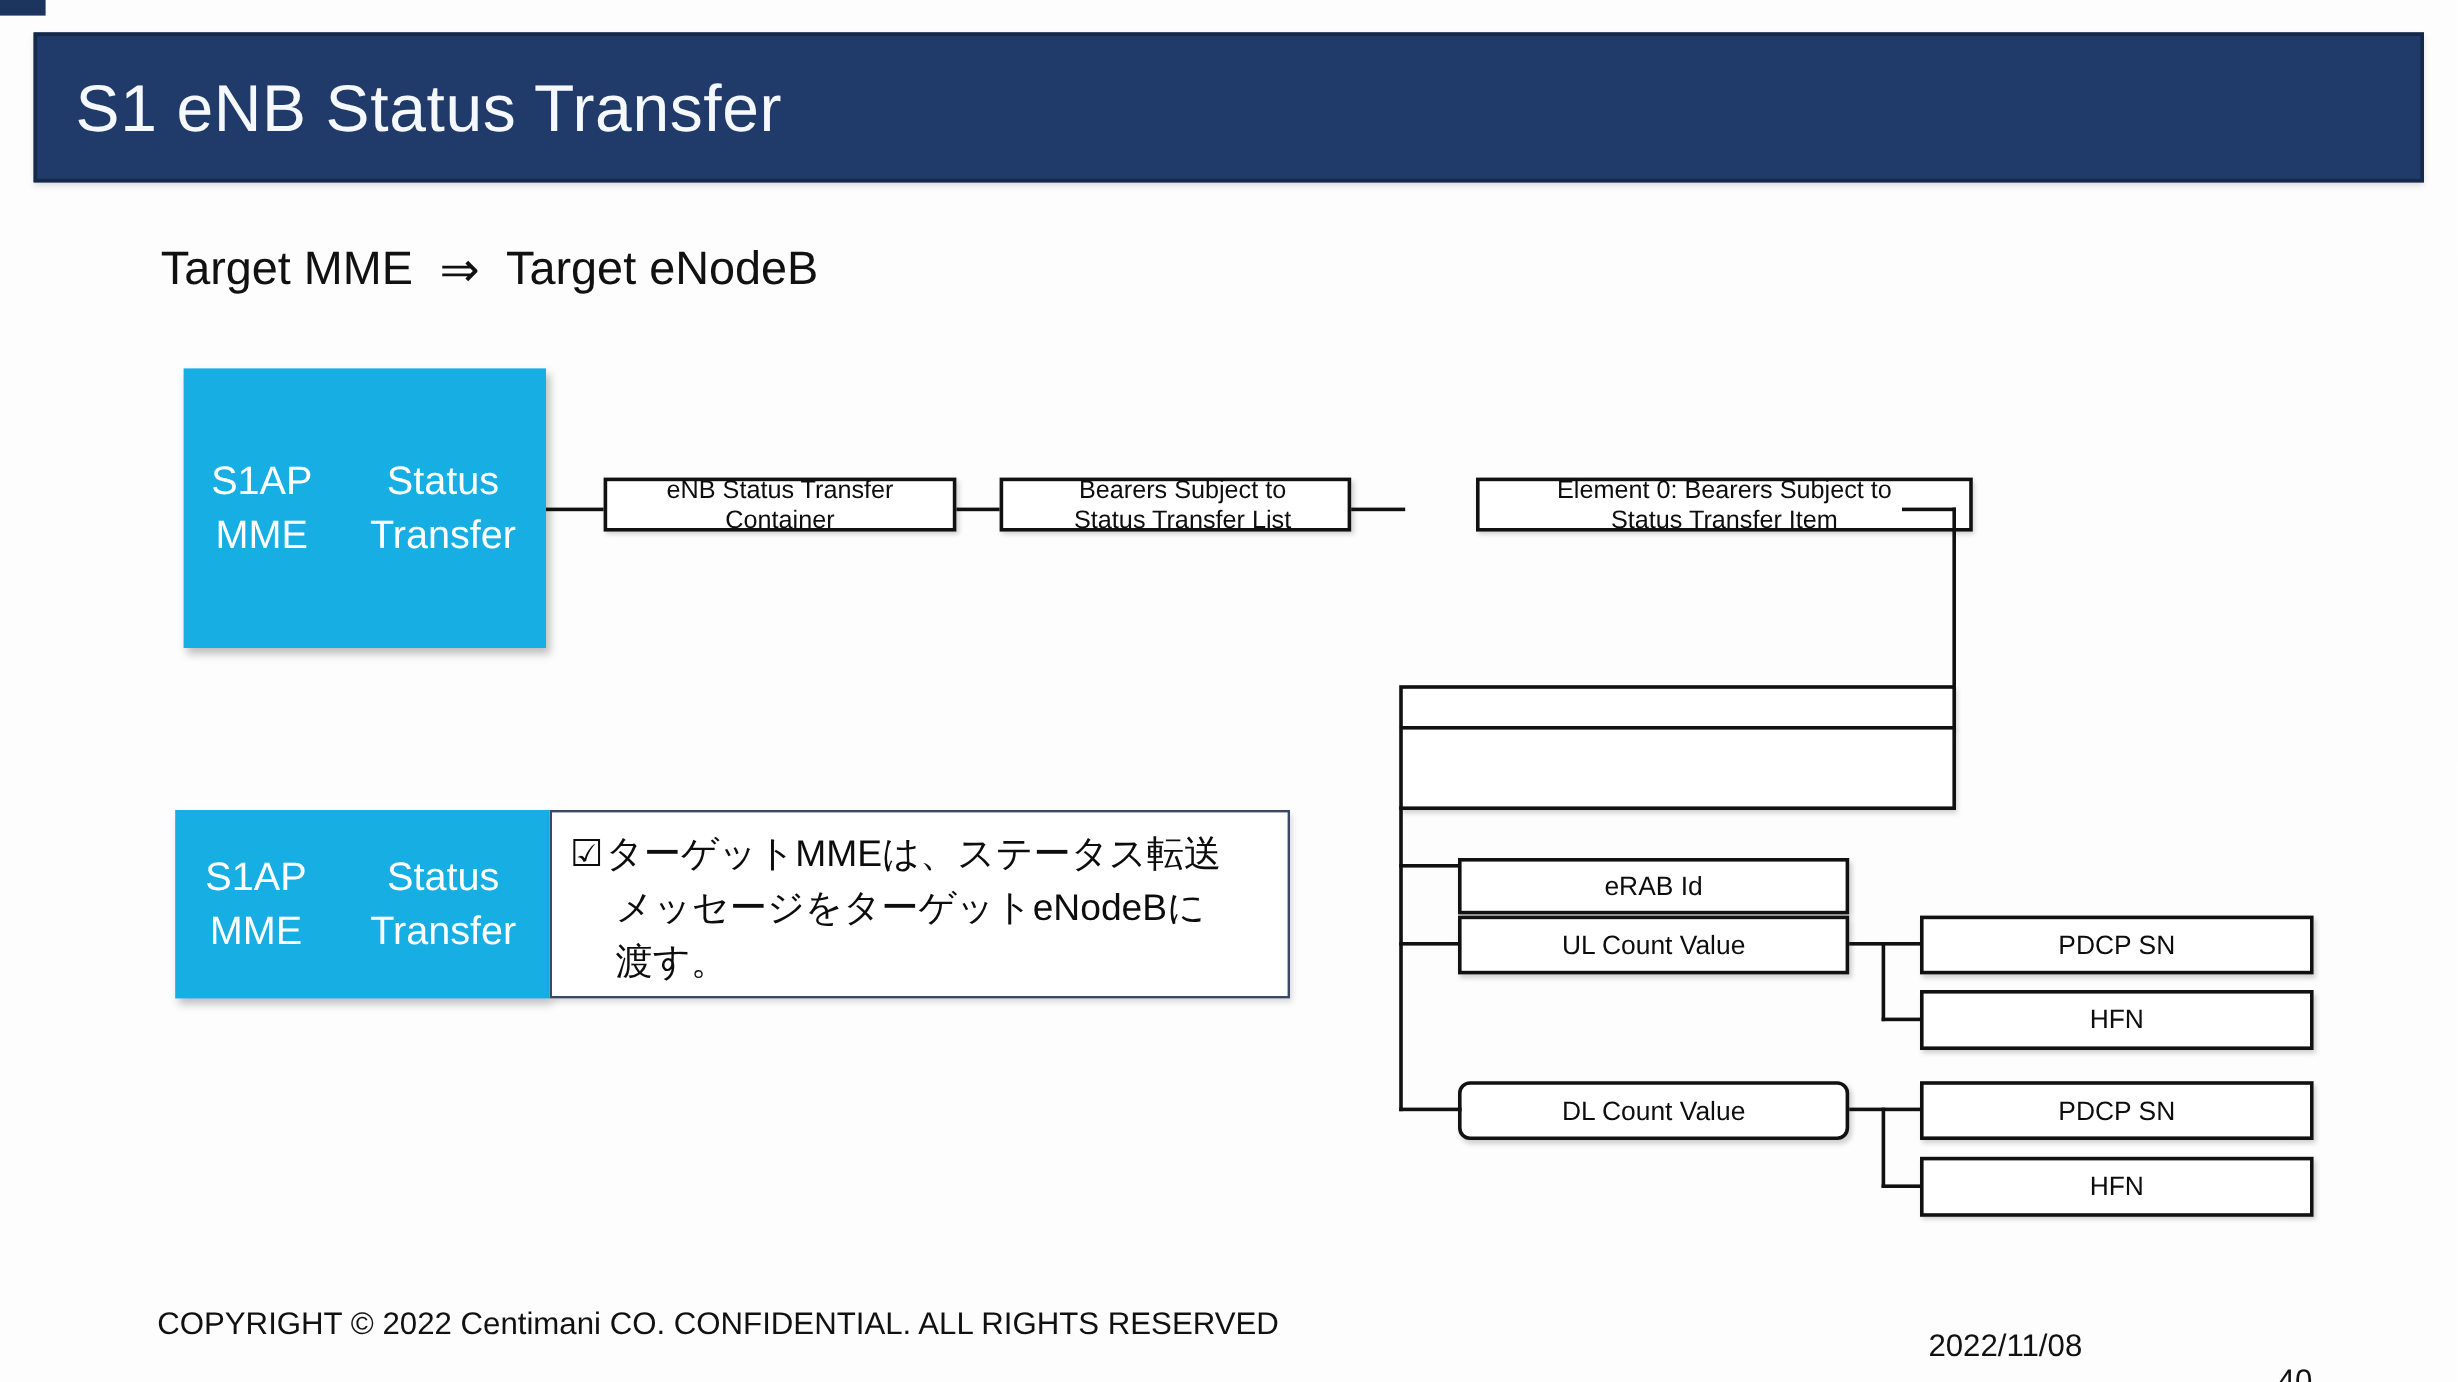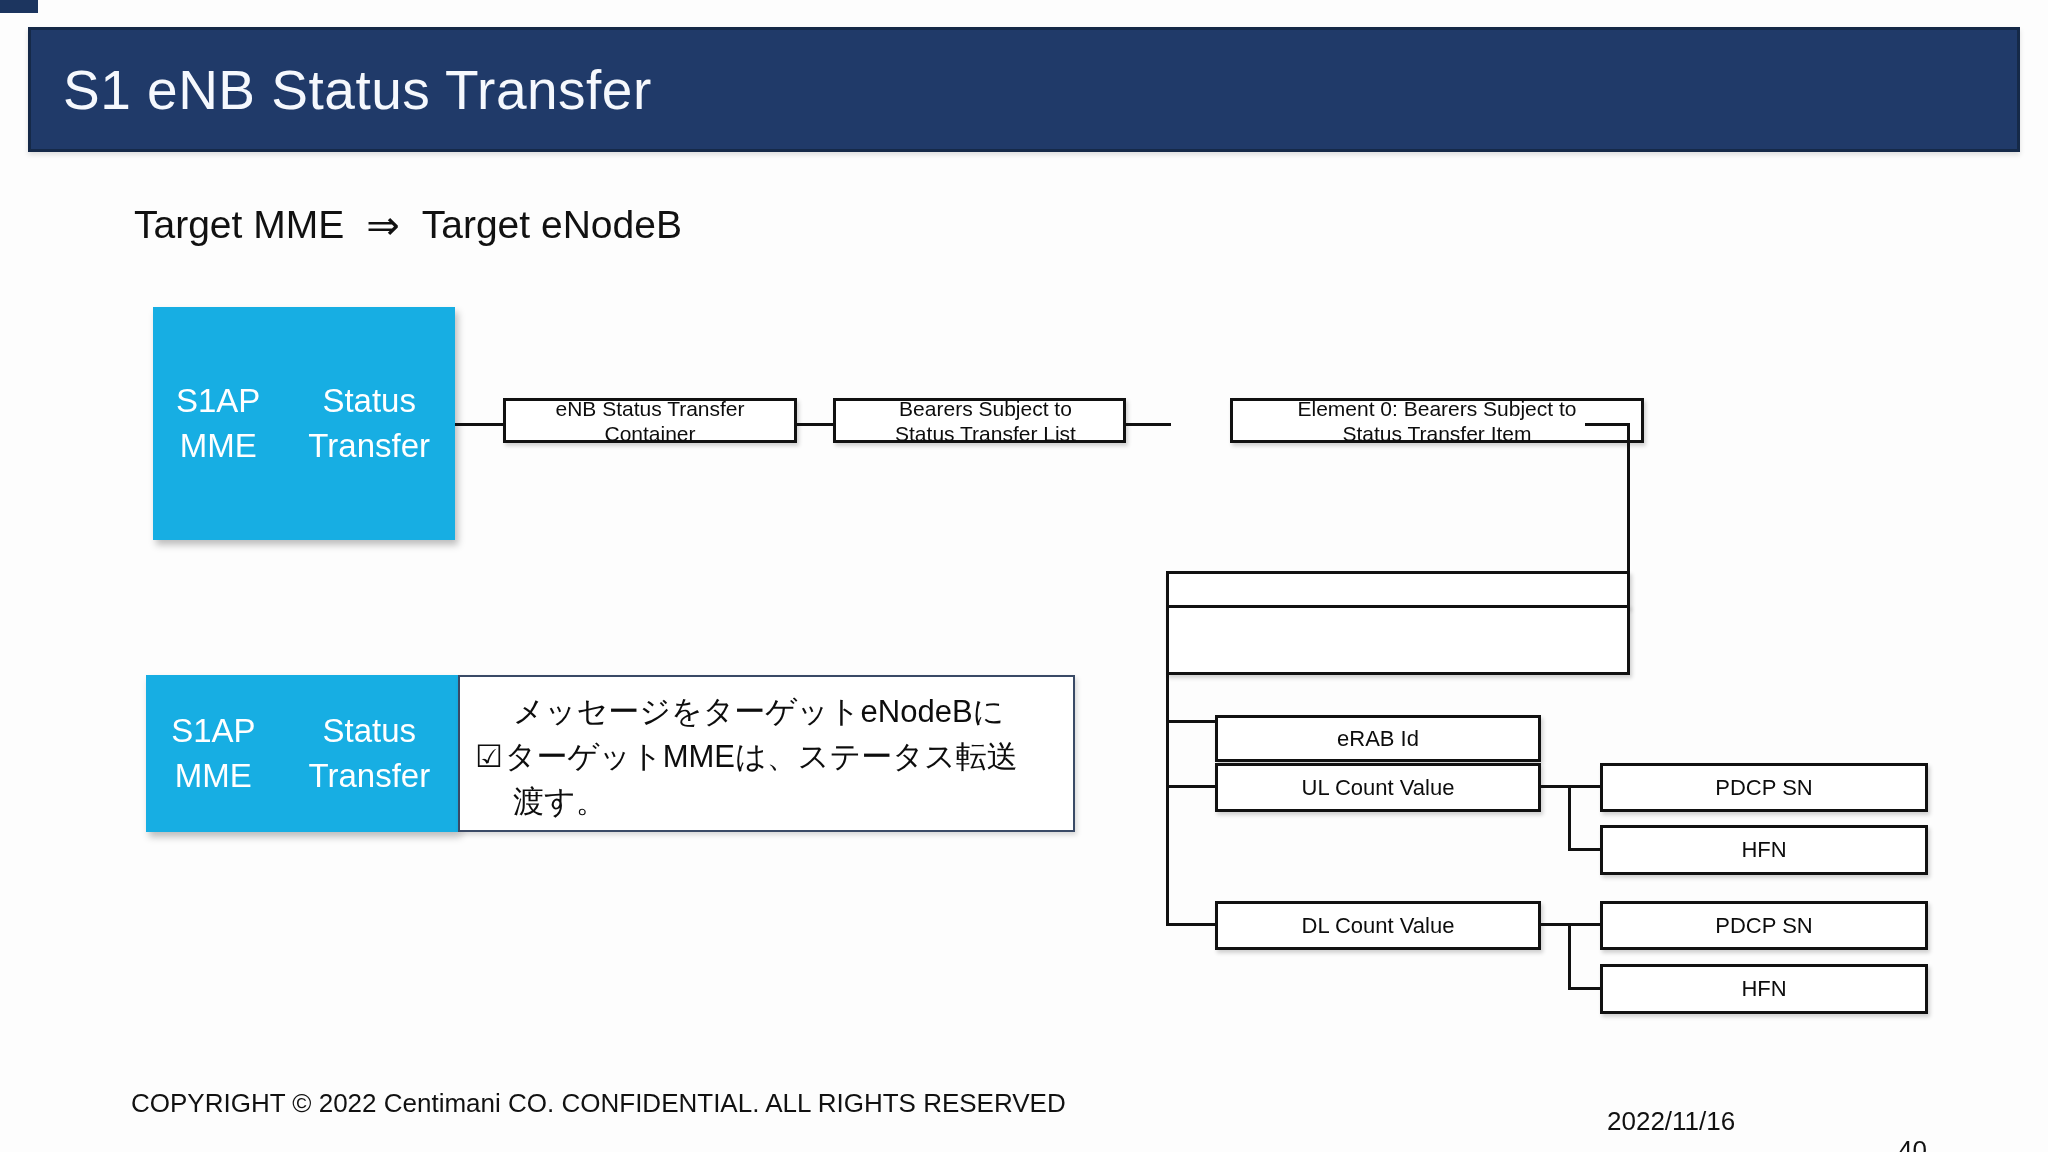--- a/index.html
+++ b/index.html
@@ -51,21 +51,21 @@
   .chain.a{left:503px;width:294px;}
   .chain.b{left:833px;width:293px;padding-left:12px;}
   .chain.c{left:1230px;width:414px;text-align:center;}
 
   .empty-d{left:1166px;top:571px;width:464px;height:37px;}
   .empty-e{left:1166px;top:605px;width:464px;height:70px;}
 
   .child{width:326px;font-size:22px;}
   .erab{left:1215px;top:699px;height:47px;margin-top:16px;}
   .ul{left:1215px;top:763px;height:49px;}
-  .dl{left:1215px;top:901px;height:49px;}
+  .dl{left:1215px;top:901px;height:49px;border-radius:10px;}
   .leaf{left:1600px;width:328px;}
   .pdcp1{top:763px;height:49px;}
   .hfn1{top:825px;height:50px;}
   .pdcp2{top:901px;height:49px;}
   .hfn2{top:964px;height:50px;}
 
   
   .conn{position:absolute;background:var(--line);}
   .c1{left:455px;top:423px;width:48px;height:3px;}
   .c2{left:797px;top:423px;width:36px;height:3px;}
@@ -173,24 +173,24 @@
   <div class="conn c12"></div>
   <div class="conn c13"></div>
   <div class="conn c14"></div>
   <div class="conn c15"></div>
 
   <div class="cyanbox cyan2">
     <div>S1AP MME</div>
     <div>Status Transfer</div>
   </div>
   <div class="notebox">
-    <div class="nline indent">メッセージをターゲットeNodeBに</div>
     <div class="nline">
       <span class="check">☑</span><span>ターゲットMMEは、ステータス転送</span>
     </div>
+    <div class="nline indent">メッセージをターゲットeNodeBに</div>
     <div class="nline indent">渡す。</div>
   </div>
 
   <div class="copyright">COPYRIGHT © 2022 Centimani CO. CONFIDENTIAL. ALL RIGHTS RESERVED</div>
-  <div class="footer-date">2022/11/16</div>
+  <div class="footer-date">2022/11/08</div>
   <div class="footer-page">40</div>
 
 </div>
 
 </body></html>

